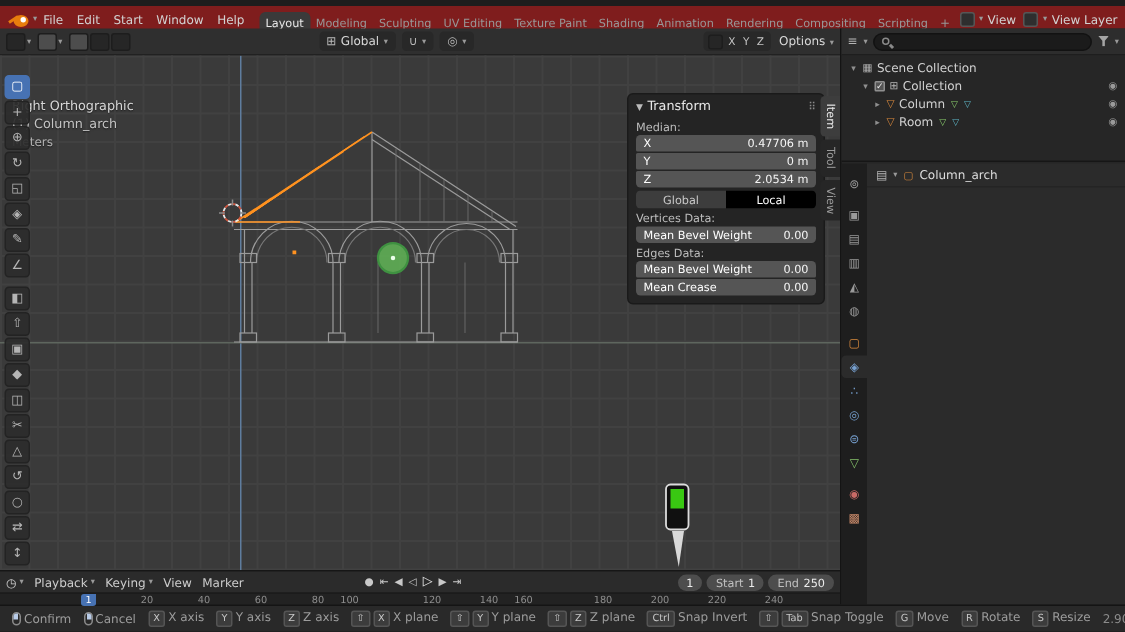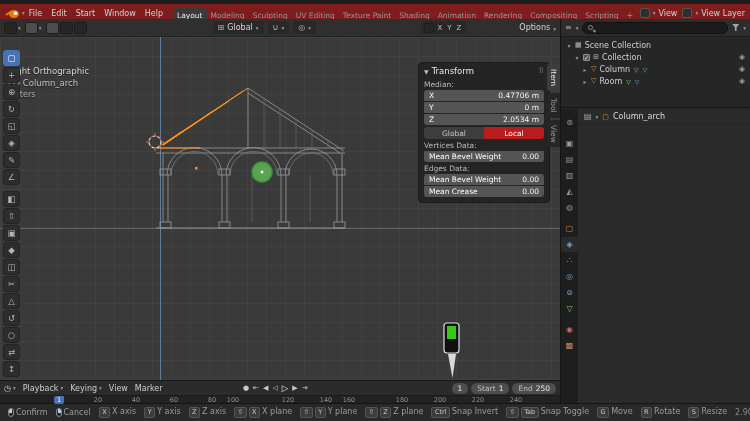--- a/index.html
+++ b/index.html
@@ -29,21 +29,21 @@
   .hgroup { display:flex; gap:1px; align-items:center; }
   .hbox { width:13px; height:12px; background:#262626; border:1px solid #1d1d1d; border-radius:2px; }
   .hbox.active { background:#4d4d4d; }
   .dd { display:flex; align-items:center; gap:3px; background:#282828; border-radius:3px;
         padding:1px 5px; font-size:8px; color:#d8d8d8; height:13px; white-space:nowrap; }
   .dd .ic { color:#b9b9b9; font-size:8px; }
   .spacer { flex:0 0 118px; }
   .vph-right { margin-left:auto; display:flex; align-items:center; gap:5px; }
   .mirror { display:flex; align-items:center; background:#282828; border-radius:3px; padding:1px 3px; height:13px; gap:1px; }
   .mletter { font-size:7px; color:#c4c4c4; padding:0 2px; }
-  .options { display:flex; gap:3px; align-items:flex-end; font-size:8px; color:#d8d8d8;margin-left:48px; }
+  .options { display:flex; gap:3px; align-items:flex-end; font-size:8px; color:#d8d8d8; }
 
   
   .viewport { position:absolute; left:0; top:37px; width:560px; height:343px; background-color:#3a3a3a;
               background-image:linear-gradient(#414141 1px,transparent 1px),
                                linear-gradient(90deg,#414141 1px,transparent 1px);
               background-size:19px 19px; overflow:hidden; }
   .rot-strip { position:absolute; left:0; top:0; width:560px; height:10px; background:#111;
                color:#e2e2e2; font-size:7.5px; line-height:10px; padding-left:4px; z-index:6; }
   .vp-overlay { position:absolute; left:8px; top:28px; line-height:12px; font-size:8.5px; color:#d8d8d8;
                 text-shadow:0 1px 1px rgba(0,0,0,.55); z-index:4; }
@@ -69,21 +69,21 @@
   .tp-title .dots { margin-left:auto; color:#8a8a8a; font-size:7px; }
   .tp-label { font-size:7.5px; color:#bdbdbd; margin:2px 0 1px; }
   .tp-field { display:flex; justify-content:space-between; align-items:center; background:#555;
               padding:1px 5px; margin-bottom:1px; font-size:7.5px; color:#fff; border-radius:1px; }
   .tp-field .val { color:#f4f4f4; }
   .tp-group .tp-field:first-child { border-radius:3px 3px 1px 1px; }
   .tp-group .tp-field:last-child { border-radius:1px 1px 3px 3px; }
   .tp-seg { display:flex; border-radius:3px; overflow:hidden; margin:2px 0 1px; height:12px; }
   .tp-seg span { flex:1; display:flex; align-items:center; justify-content:center; font-size:7.5px;
                  background:#3d3d3d; color:#c9c9c9; }
-  .tp-seg span.active { background:#b91c1c; color:#fff; }
+  .tp-seg span.active { background:#000000; color:#fff; }
 
   
   .timeline { position:absolute; left:0; top:380px; width:560px; height:23px; border-top:1px solid #161616; }
   .tl-header { height:14px; background:#2b2b2b; display:flex; align-items:center; padding:0 4px; gap:7px;
                font-size:8px; color:#cdcdcd; position:relative; }
   .tl-menu { display:flex; align-items:center; gap:2px; white-space:nowrap; }
   .transport { position:absolute; left:243px; display:flex; align-items:center; gap:4px; color:#c9c9c9; font-size:7px; }
   .transport .big { font-size:8.5px; color:#eaeaea; }
   .tl-fields { margin-left:auto; display:flex; gap:3px; align-items:center; }
   .tl-pill { background:#4d4d4d; border-radius:7px; padding:0 6px; height:11px; display:flex;

